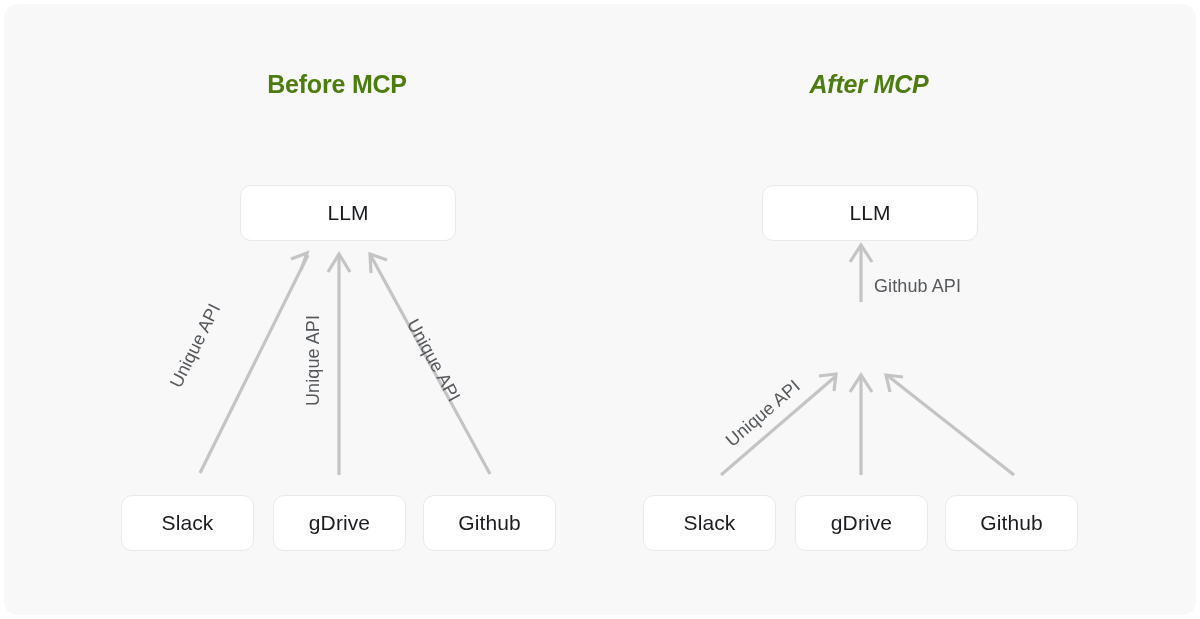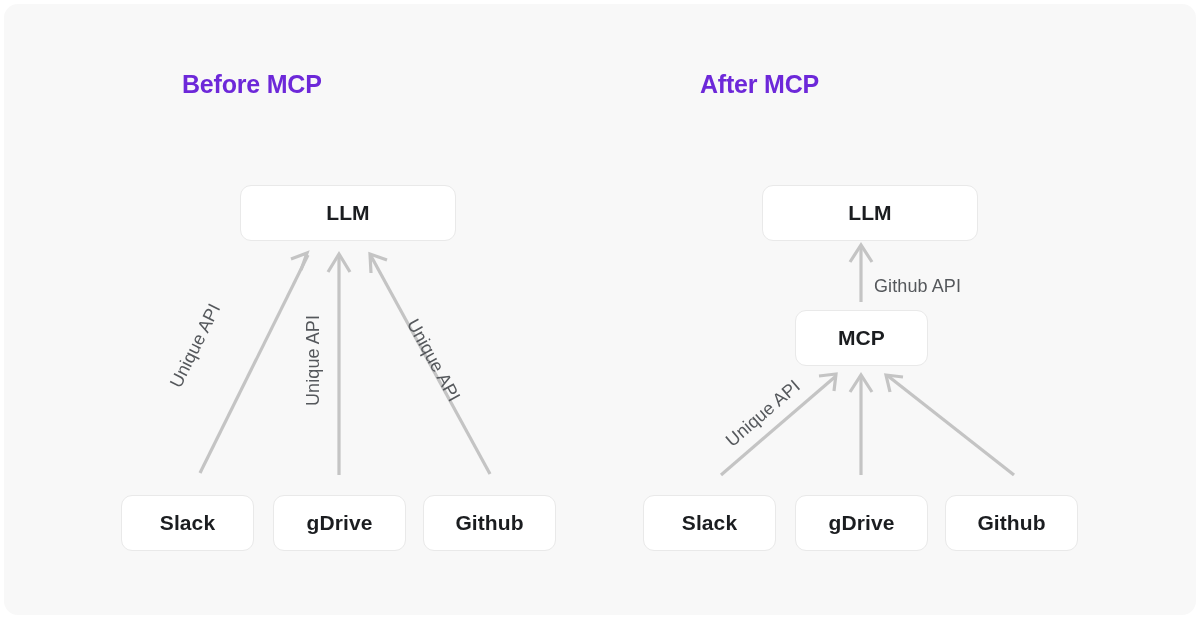--- a/index.html
+++ b/index.html
@@ -21,38 +21,39 @@
     top: 4px;
     width: 1192px;
     height: 611px;
     background: #f8f8f8;
     border-radius: 14px;
   }
   .heading {
     position: absolute;
     font-size: 25px;
     font-weight: bold;
-    color: #6d28d9;
+    color: #4d7c0f;
     letter-spacing: -0.2px;
+    text-align: center;
     white-space: nowrap;
   }
   .node-box {
     position: absolute;
     background: #ffffff;
     border: 1px solid #e9e9e9;
     border-radius: 11px;
     display: flex;
     align-items: center;
     justify-content: center;
     box-sizing: border-box;
   }
   .node-label {
     font-size: 21px;
     color: #1b1d20;
-    font-weight: 700;
+    font-weight: 400;
     letter-spacing: 0.1px;
     white-space: nowrap;
   }
   .edge-label {
     position: absolute;
     font-size: 18px;
     color: #55585c;
     white-space: nowrap;
     letter-spacing: 0.1px;
   }
@@ -74,21 +75,21 @@
   }
 </style>
 </head>
 <body>
 
 <div id="canvas">
   <div id="panel"></div>
 
   <div class="heading" style="left:182px; top:70px; width:310px;">Before MCP</div>
 
-  <div class="heading" style="left:700px; top:70px; width:290px;">After MCP</div>
+  <div class="heading" style="left:724px; top:70px; width:290px;font-style:italic;">After MCP</div>
 
   <svg class="arrows" viewBox="0 0 1200 619">
 
     <g>
       <line x1="200" y1="473" x2="308" y2="255"></line>
       <polyline points="291,259 307,253 301,270"></polyline>
     </g>
 
     <g>
       <line x1="339" y1="475" x2="339" y2="256"></line>
@@ -144,23 +145,20 @@
   </div>
 
   <div class="node-box" style="left:423px; top:495px; width:133px; height:56px;">
     <span class="node-label">Github</span>
   </div>
 
   <div class="node-box" style="left:762px; top:185px; width:216px; height:56px;">
     <span class="node-label">LLM</span>
   </div>
 
-  <div class="node-box" style="left:795px; top:310px; width:133px; height:56px;">
-    <span class="node-label">MCP</span>
-  </div>
 
   <div class="node-box" style="left:643px; top:495px; width:133px; height:56px;">
     <span class="node-label">Slack</span>
   </div>
 
   <div class="node-box" style="left:795px; top:495px; width:133px; height:56px;">
     <span class="node-label">gDrive</span>
   </div>
 
   <div class="node-box" style="left:945px; top:495px; width:133px; height:56px;">

